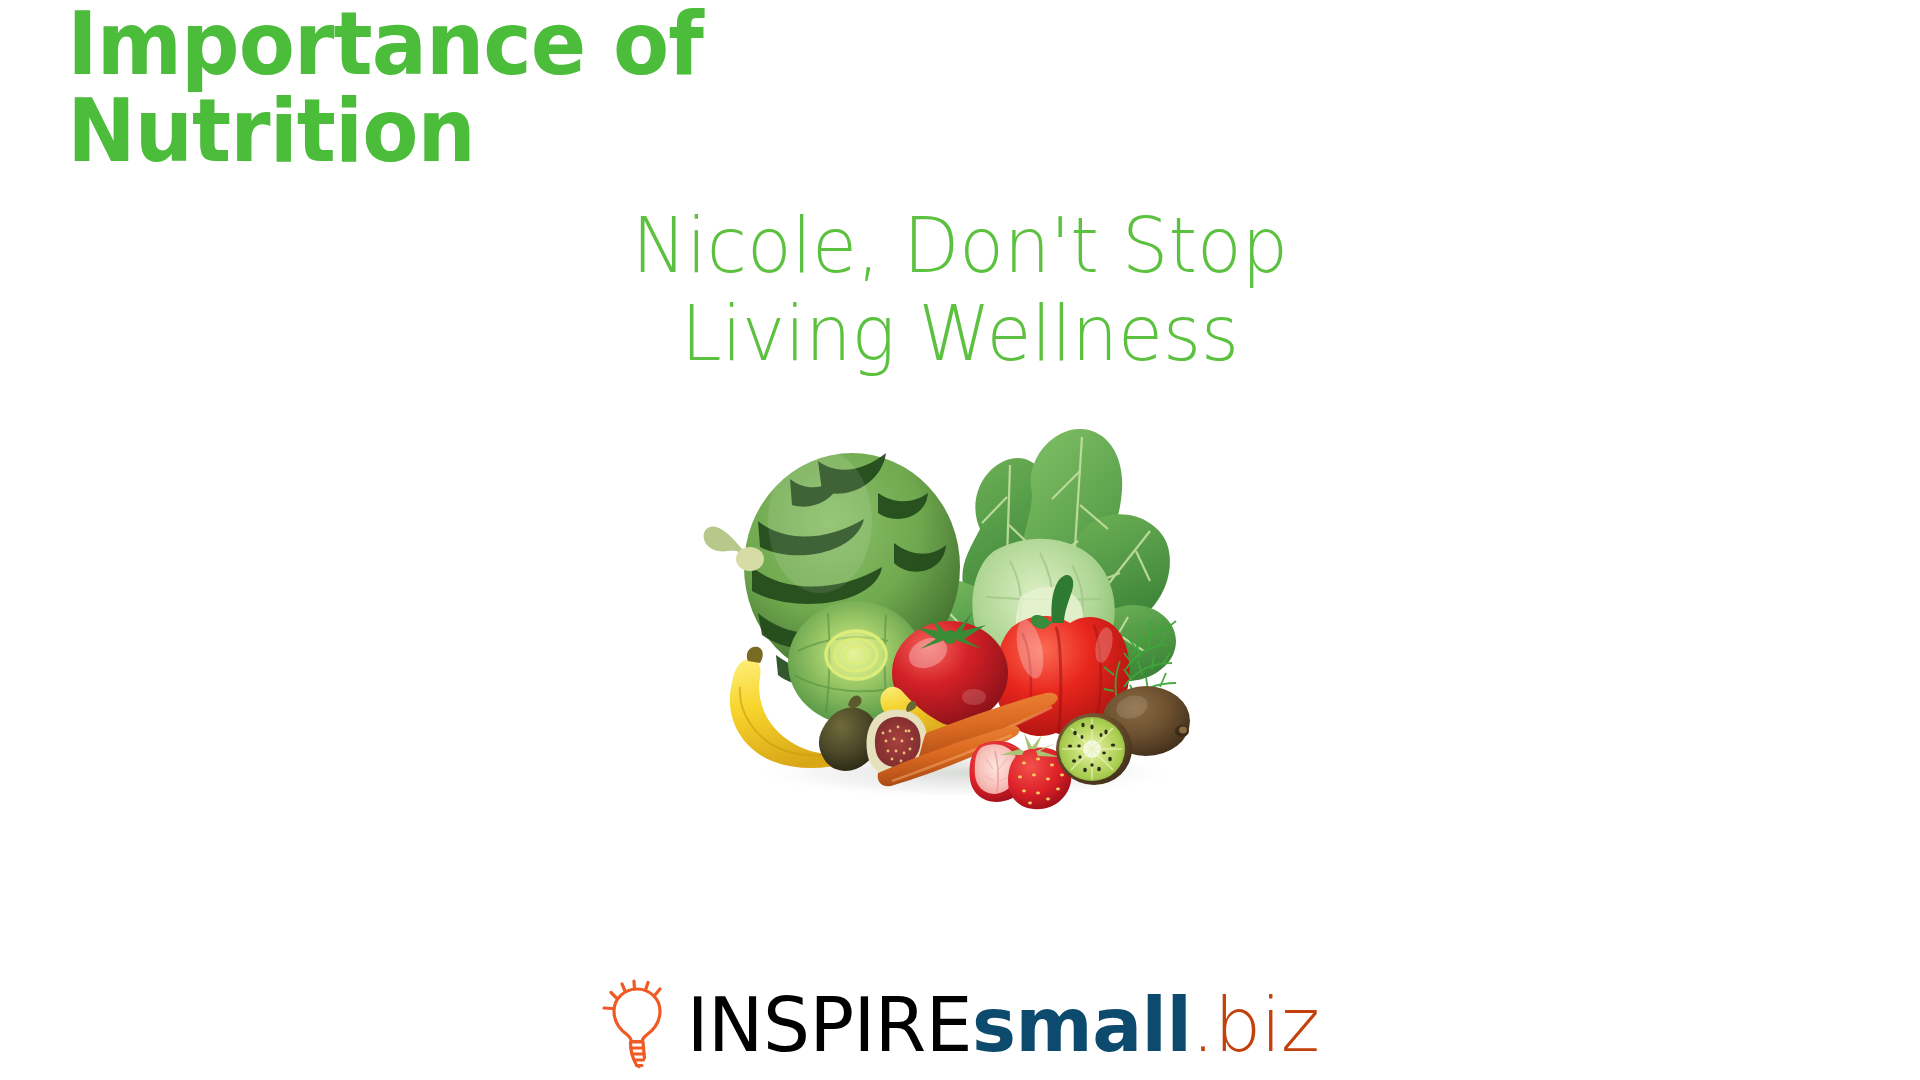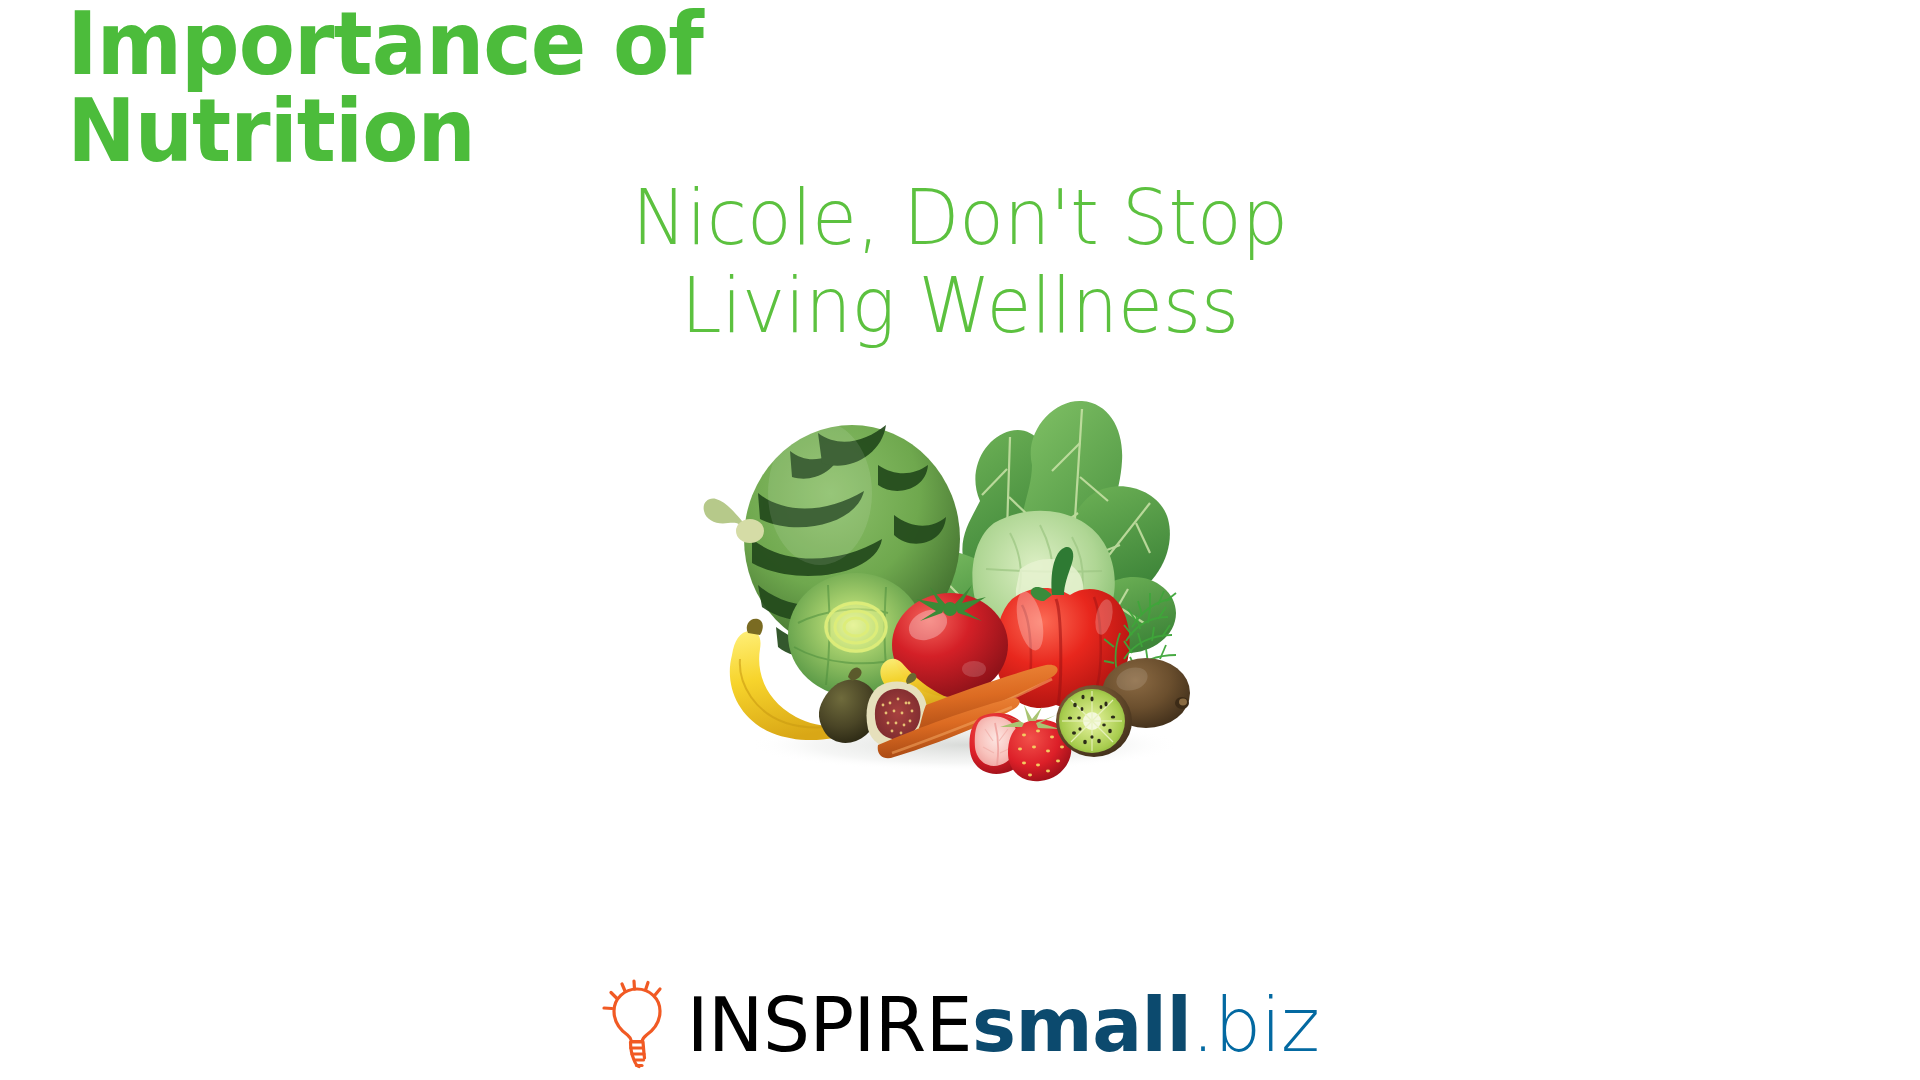--- a/index.html
+++ b/index.html
@@ -38,20 +38,21 @@
     line-height: 0.99;
     letter-spacing: -1px;
     display: block;
     transform: scaleX(0.93);
   }
 
   
   .subtitle-block {
     width: 100%;
     text-align: center;
+    margin-top: 28px;
   }
   .subtitle-line {
     color: #5CC13F;
     font-family: "DejaVu Sans", sans-serif;
     font-weight: 300;
     font-size: 76px;
     line-height: 1.16;
     letter-spacing: 0px;
     display: block;
     transform: scaleX(0.96);
@@ -96,21 +97,21 @@
   }
   .logo-inspire {
     color: #000000;
     font-weight: 400;
   }
   .logo-small {
     color: #0c4a6e;
     font-weight: 700;
   }
   .logo-biz {
-    color: #0369a1;
+    color: #c2410c;
     font-weight: 300;
   }
 </style>
 </head>
 <body>
 
 <div id="slide">
 
   <div class="title-block">
     <span class="title-line">Importance of</span>

